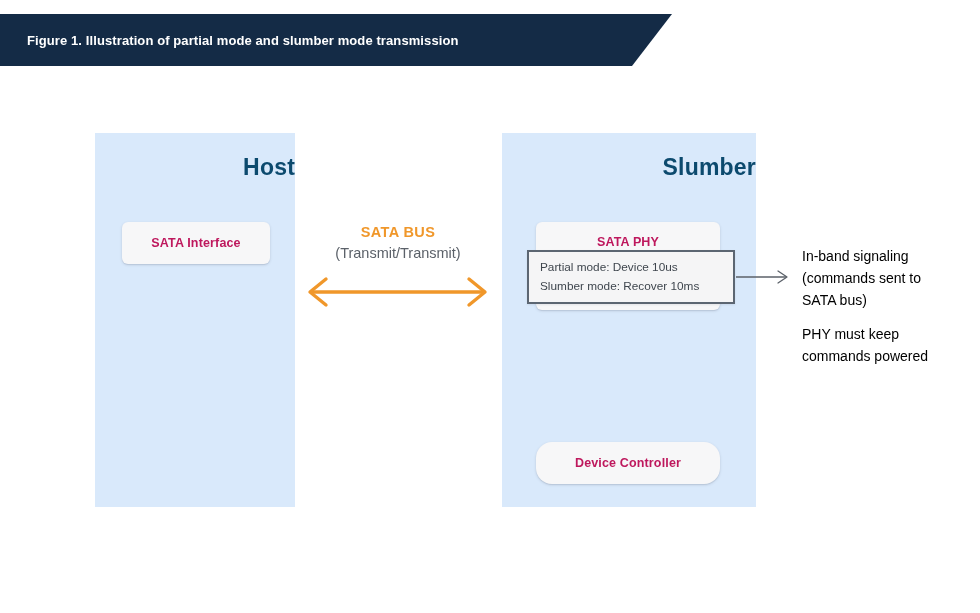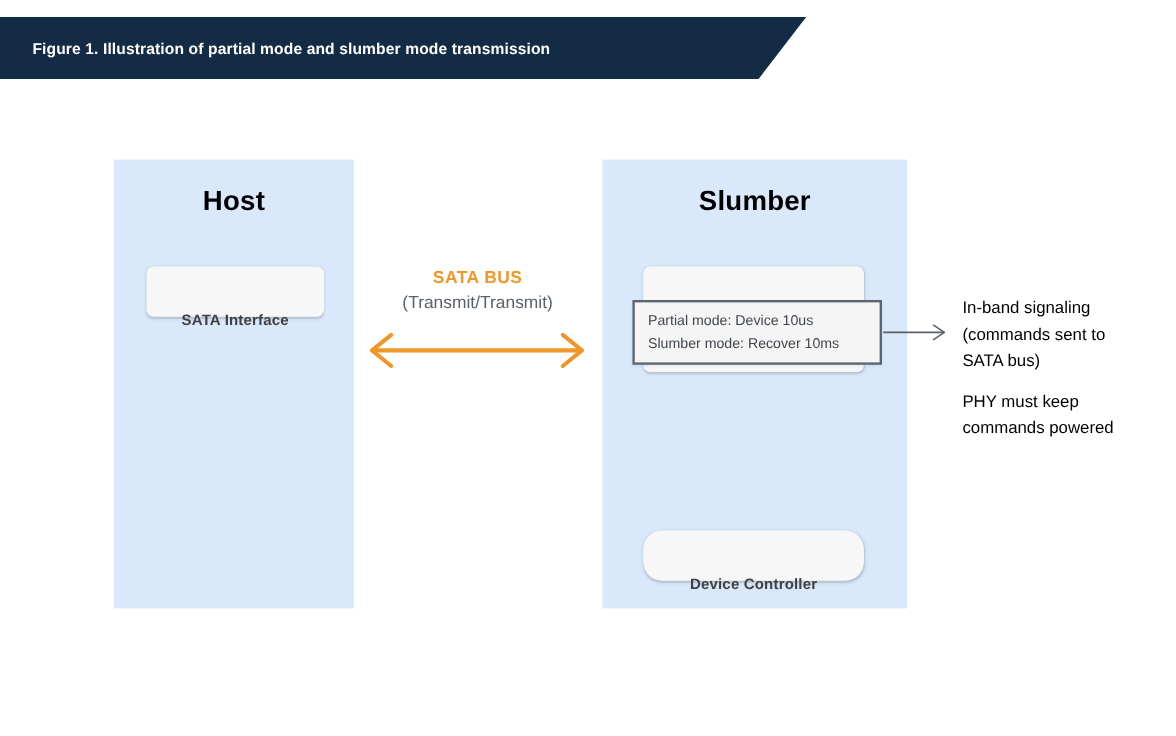--- a/index.html
+++ b/index.html
@@ -56,44 +56,43 @@
     left: 502px;
     top: 133px;
     width: 254px;
     height: 374px;
   }
   .panel-title {
     position: absolute;
     left: 0;
     right: 0;
     top: 21px;
-    text-align: center;
+    text-align: right;
     font-size: 23px;
     font-weight: bold;
-    color: #000000;
+    color: #0c4a6e;
     letter-spacing: 0.2px;
   }
 
   
   .card {
     position: absolute;
     background: #f7f7f8;
     border-radius: 6px;
     box-shadow: 0 1px 3px rgba(60, 70, 90, 0.16), 0 1px 1px rgba(60,70,90,0.10);
   }
   .card-label {
     position: absolute;
     left: 0;
     right: 0;
     text-align: center;
     font-size: 12.5px;
     font-weight: bold;
-    color: #404040;
+    color: #be185d;
     letter-spacing: 0.15px;
-    margin-top: 24px;
   }
 
   #sata-interface-card {
     left: 122px;
     top: 222px;
     width: 148px;
     height: 42px;
   }
   #sata-interface-card .card-label { top: 14px; }
 

